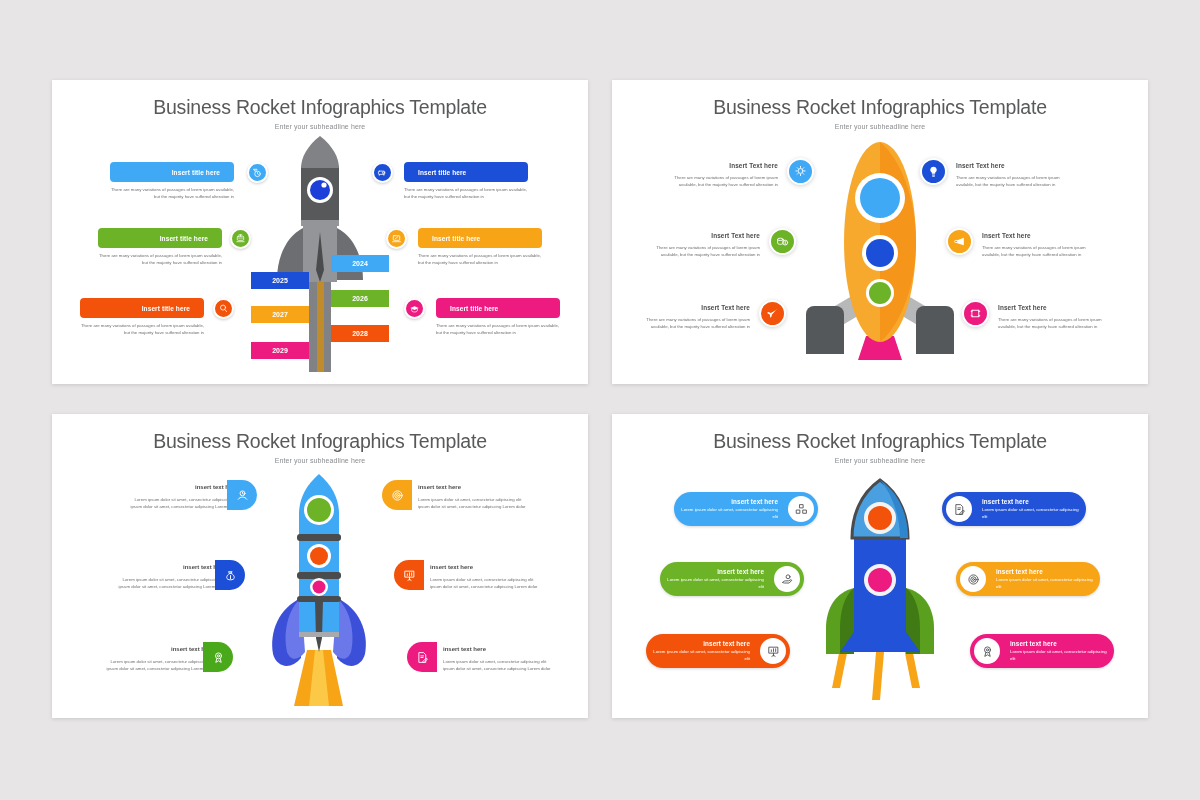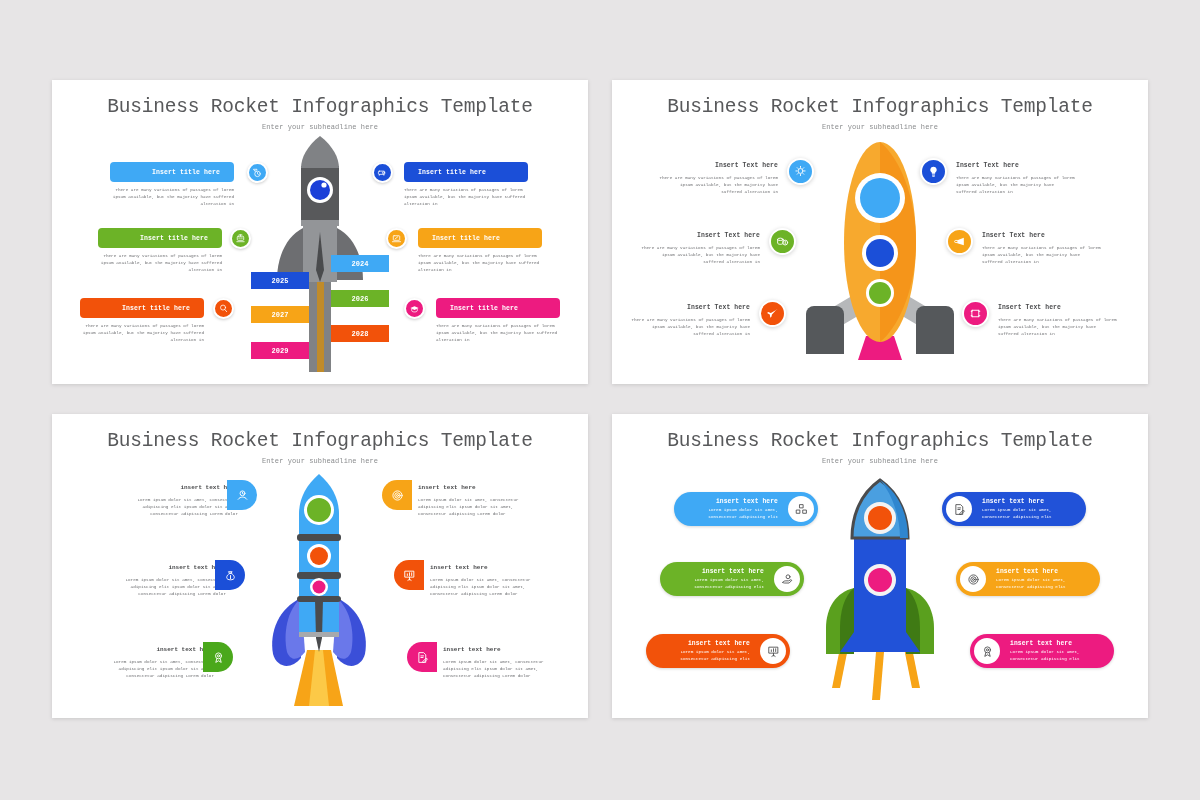--- a/index.html
+++ b/index.html
@@ -11,21 +11,20 @@
   }
   #stage {
     position: relative;
     width: 1200px; height: 800px;
   }
   .slide {
     position: absolute;
     background: #ffffff;
     box-shadow: 0 1px 4px rgba(0,0,0,0.13);
     overflow: hidden;
-    font-family: Liberation Mono, monospace;
   }
   #slide1 { left: 52px;  top: 80px;  width: 536px; height: 304px; }
   #slide2 { left: 612px; top: 80px;  width: 536px; height: 304px; }
   #slide3 { left: 52px;  top: 414px; width: 536px; height: 304px; }
   #slide4 { left: 612px; top: 414px; width: 536px; height: 304px; }
 
   .s-title {
     position: absolute; left: 0; right: 0; top: 16px;
     text-align: center;
     font-size: 19.5px;

